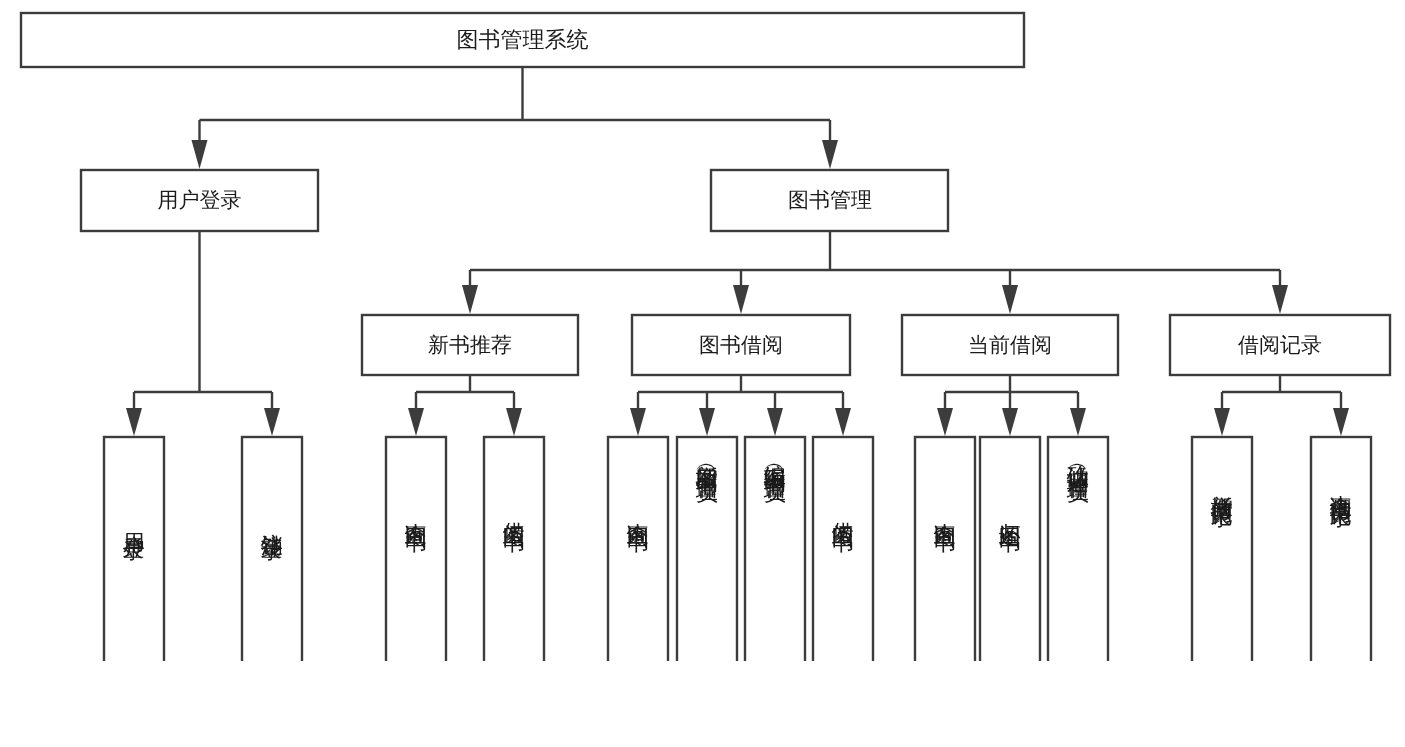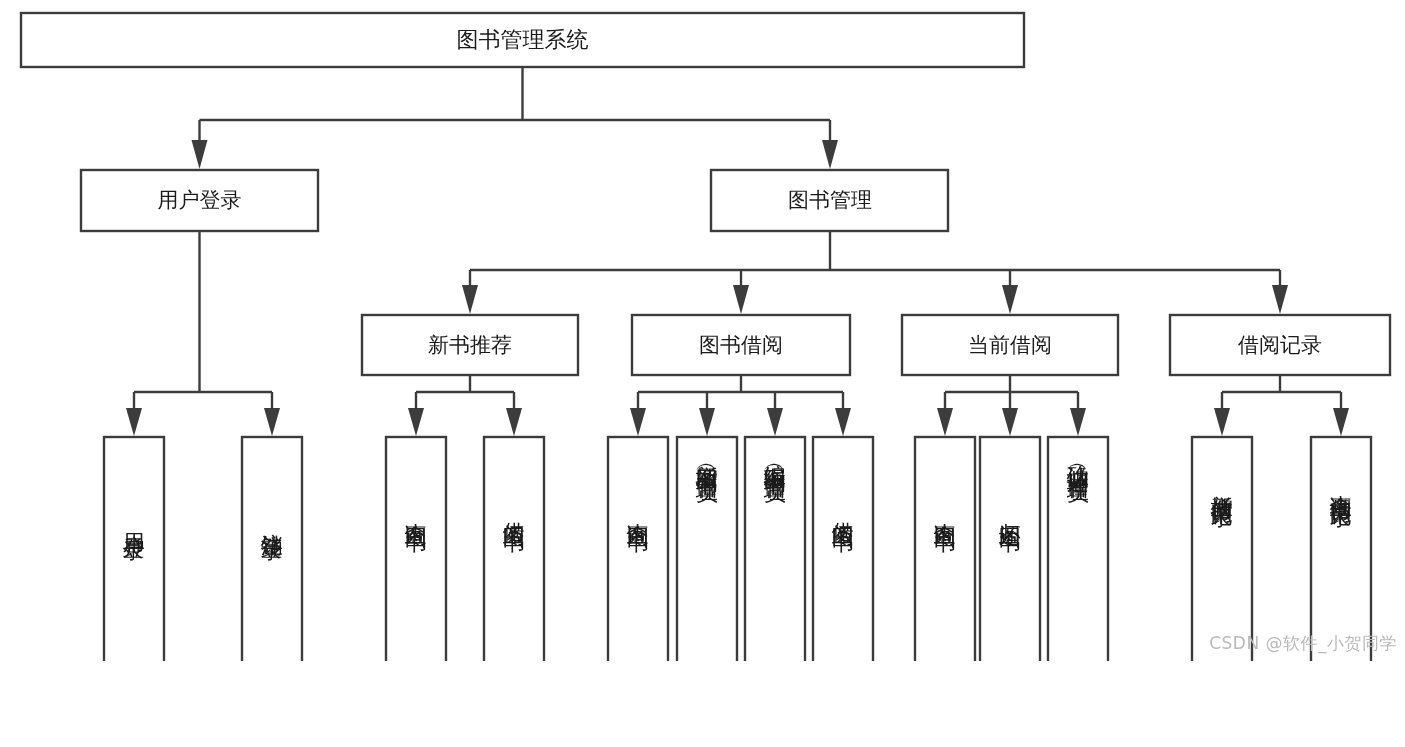--- a/index.html
+++ b/index.html
@@ -241,15 +241,14 @@
   </div>
 
   <div class="vlabel-wrap" style="left:1192px; top:437px; width:60px; height:298px;">
     <span class="vlabel-text" style="margin-top:40px;">新增借阅记录</span>
   </div>
 
   <div class="vlabel-wrap" style="left:1311px; top:437px; width:60px; height:298px;">
     <span class="vlabel-text" style="margin-top:40px;">查询借阅记录</span>
   </div>
 
-  <div class="watermark">CSDN @软件_小贺同学</div>
 
 </div>
 
 </body></html>

